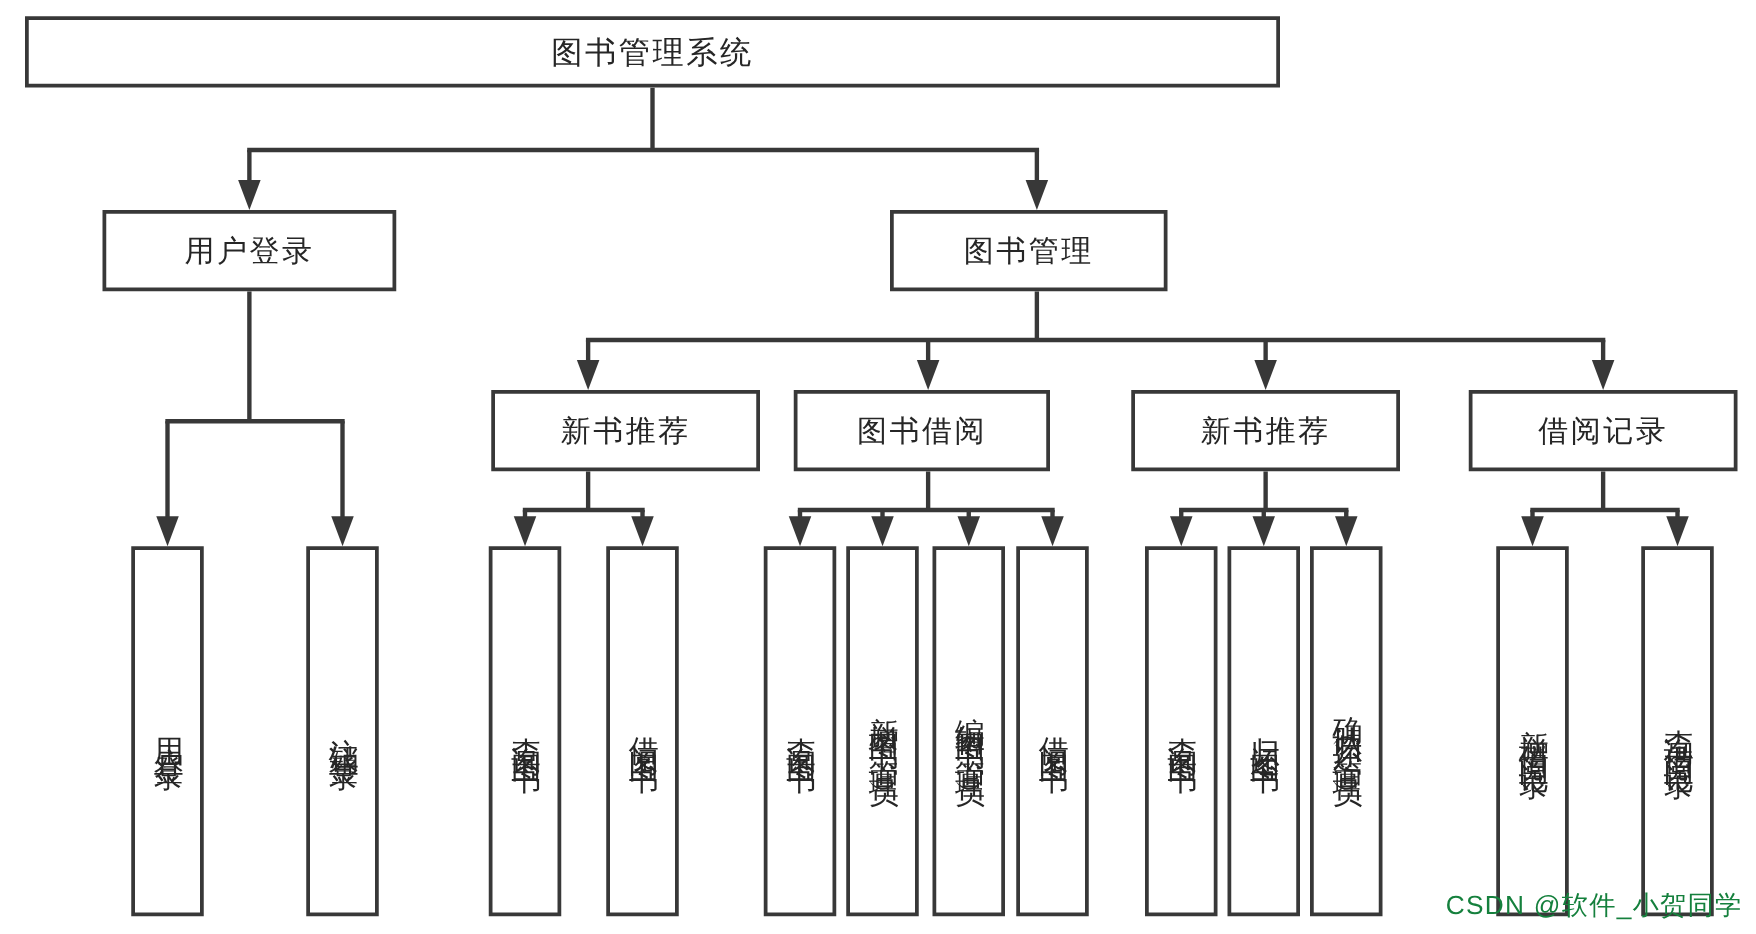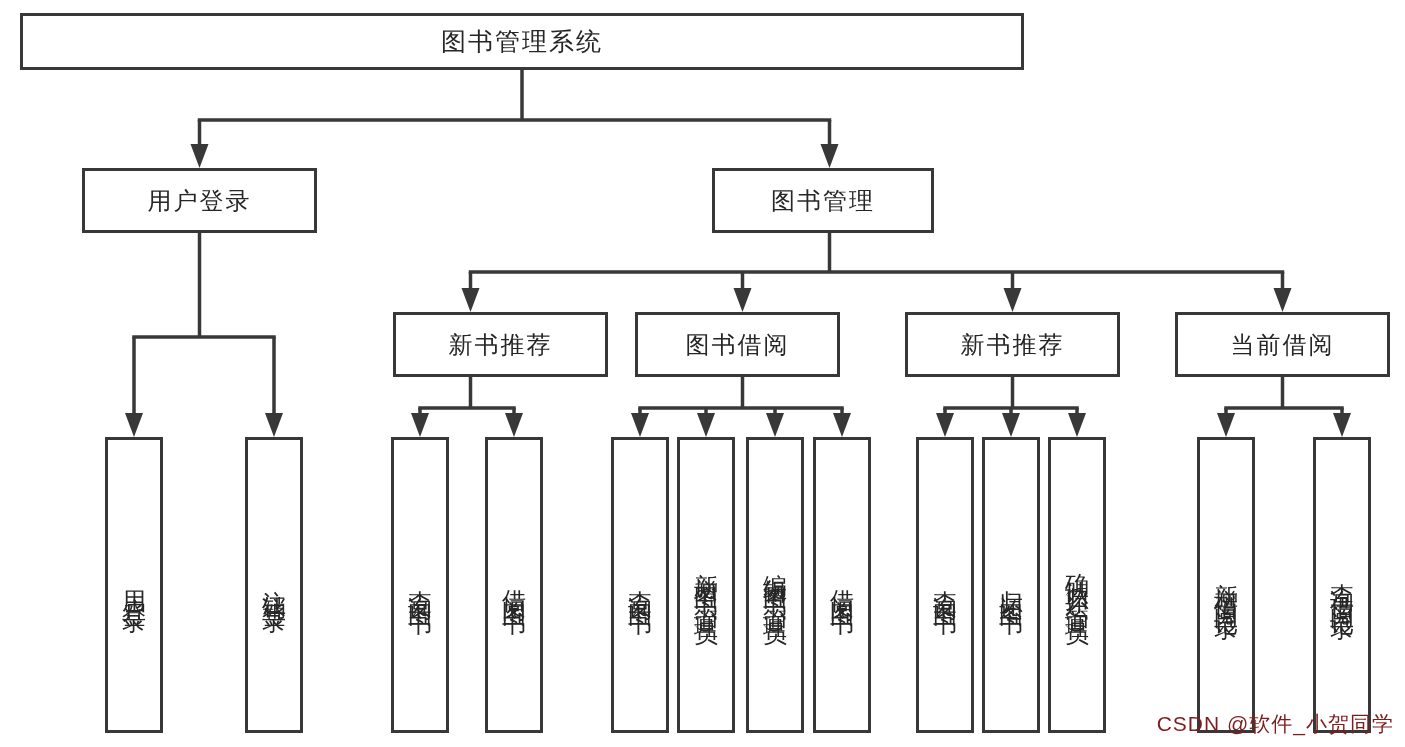--- a/index.html
+++ b/index.html
@@ -54,21 +54,21 @@
     line-height: 1;
     white-space: nowrap;
   }
   #watermark {
     position: absolute;
     right: 11px;
     top: 710px;
     z-index: 3;
     font-size: 21px;
     letter-spacing: 1px;
-    color: #7f1d1d;
+    color: #15803d;
     white-space: nowrap;
   }
 </style>
 </head>
 <body>
 
 <div id="canvas">
 
   <svg id="connectors" width="1405" height="747" viewBox="0 0 1405 747">
       <line x1="522" y1="70" x2="522" y2="120" stroke="#383838" stroke-width="3.5"></line>
@@ -126,21 +126,21 @@
     </svg>
 
   <div class="node hnode root-node" style="left:20px; top:13px; width:1004px; height:57px;">图书管理系统</div>
 
   <div class="node hnode" style="left:82px; top:168px; width:235px; height:65px;">用户登录</div>
   <div class="node hnode" style="left:712px; top:168px; width:222px; height:65px;">图书管理</div>
 
   <div class="node hnode" style="left:363px; top:312px; width:215px; height:65px;margin-left:30px;">新书推荐</div>
   <div class="node hnode" style="left:635px; top:312px; width:205px; height:65px;">图书借阅</div>
   <div class="node hnode" style="left:905px; top:312px; width:215px; height:65px;">新书推荐</div>
-  <div class="node hnode" style="left:1175px; top:312px; width:215px; height:65px;">当前借阅</div>
+  <div class="node hnode" style="left:1175px; top:312px; width:215px; height:65px;">借阅记录</div>
 
   <div class="node leaf" style="left:105px;">
     <span class="vtext">用户登录</span>
   </div>
   <div class="node leaf" style="left:245px;">
     <span class="vtext">注销登录</span>
   </div>
   <div class="node leaf" style="left:391px;">
     <span class="vtext">查询图书</span>
   </div>

